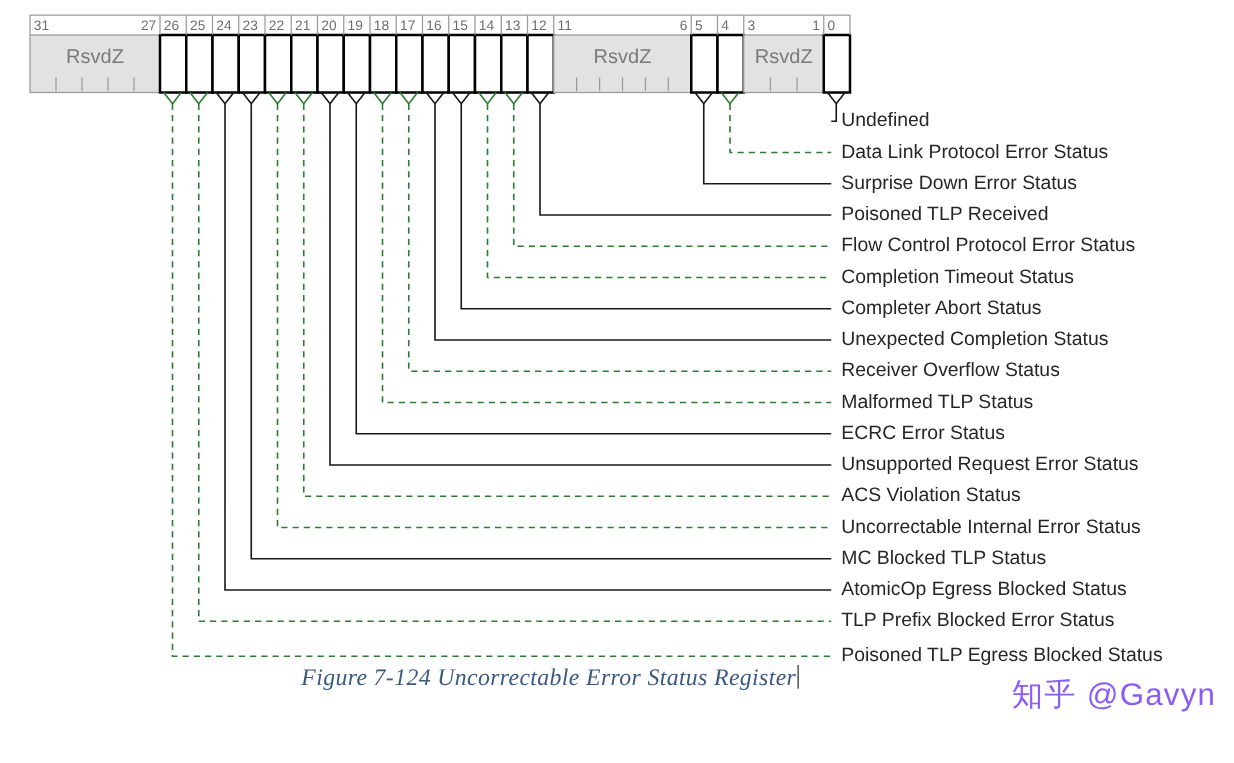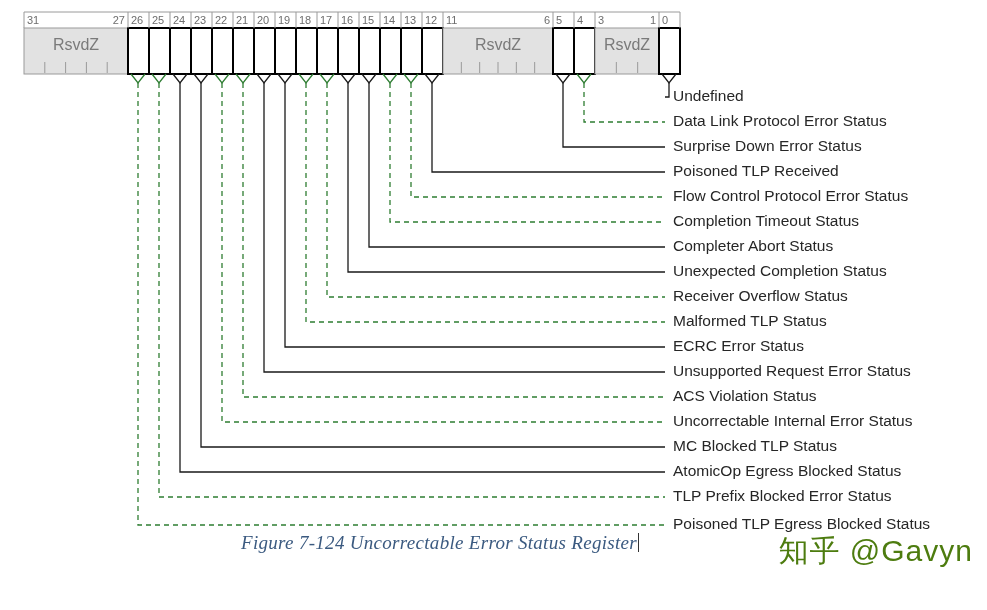--- a/index.html
+++ b/index.html
@@ -35,22 +35,22 @@
   .leader-label {
     font-family: "Liberation Sans", sans-serif;
     font-size: 15.5px;
     fill: #262626;
     dominant-baseline: middle;
   }
   #watermark {
     position: absolute;
     right: 14px;
     bottom: 38px;
-    font-size: 30px;
-    color: #4d7c0f;
+    font-size: 25px;
+    color: #8b5cf6;
     letter-spacing: 1px;
     white-space: nowrap;
     user-select: none;
   }
   #caption {
     position: absolute;
     left: 0;
     top: 532px;
     width: 880px;
     text-align: center;

